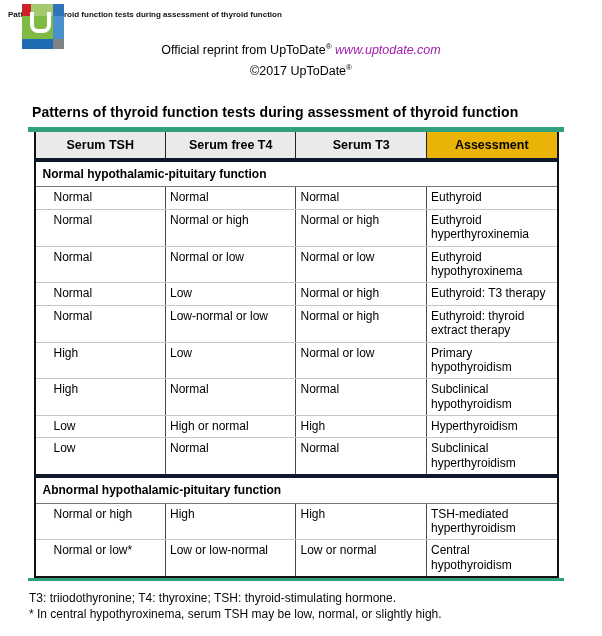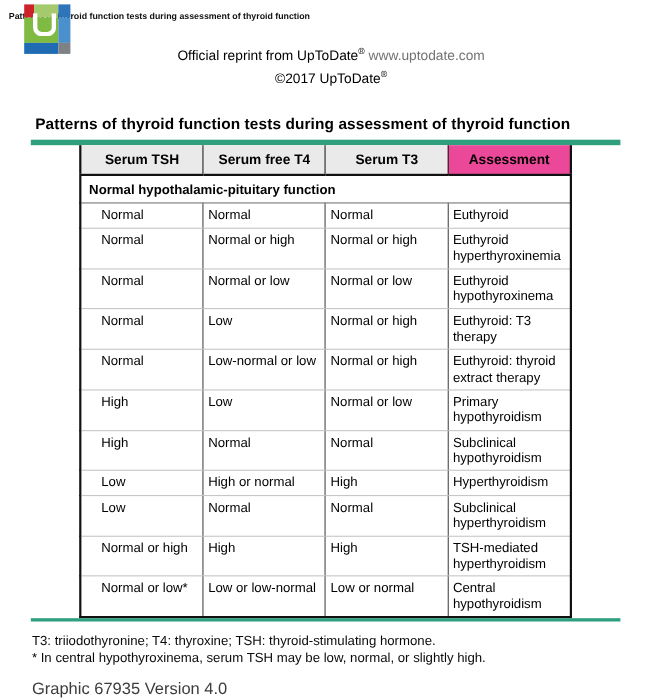--- a/index.html
+++ b/index.html
@@ -40,38 +40,38 @@
   .content { margin:14px 28px 0 28px; width:536px; }
   .doc-title {
     margin:0 0 7px 4px; font-size:14px; font-weight:bold;
     white-space:nowrap; letter-spacing:0.1px;
   }
   .teal-bar { width:536px; background:#2f9f7e; }
   .teal-bar.top { height:5px; }
   .teal-bar.bottom { height:3px; }
 
   table {
-    width:448px; margin:0 auto; border-collapse:collapse; table-layout:fixed;
+    width:525px; margin:0 auto; border-collapse:collapse; table-layout:fixed;
     font-size:12px; border:2px solid #111; border-top:none;
   }
   th {
     width:25%; background:#eaeaea; font-weight:bold; font-size:12.5px;
     text-align:center; padding:6px 4px;
     border-right:1px solid #222; border-bottom:2px solid #111;
   }
   th:last-child { border-right:none; }
   td {
     padding:3px 4px 4px 4px; vertical-align:top; line-height:1.2;
     border-right:1px solid #4a4a4a; border-bottom:1px solid #c6c6c6;
   }
   td:last-child { border-right:none; }
   tr.data-row td:first-child { padding-left:18px; }
   tr.section-row td {
     font-weight:bold; padding:5px 4px 5px 7px;
-    border-top:2px solid #0f172a; border-bottom:1px solid #777; border-right:none;
+    border-top:4px solid #0f172a; border-bottom:1px solid #777; border-right:none;
   }
   tr.data-row:last-child td { border-bottom:none; }
 
   .footnotes { margin:9px 0 0 1px; font-size:12px; line-height:1.35; color:#0a0a0a; }
   .graphic-version { margin:11px 0 0 1px; font-size:15px; color:#3c3c3c; }
 </style>
 </head>
 <body>
 
 <div class="print-header">Patterns of thyroid function tests during assessment of thyroid function</div>
@@ -83,38 +83,38 @@
     <div class="lg-blue-tr"></div>
     <div class="lg-green"></div>
     <div class="lg-blue-r"></div>
     <div class="lg-blue-b"></div>
     <div class="lg-gray"></div>
     <div class="lg-u"></div>
   </div>
   <div class="mast-text">
     <div class="reprint-line">
       <span>Official reprint from UpToDate</span><sup>®</sup>
-      <a class="site-link" style="color: #737373;">www.uptodate.com</a>
+      <a class="site-link" style="color: #a21caf; font-style: italic;">www.uptodate.com</a>
     </div>
     <div class="copyright-line">
       <span>©2017 UpToDate</span><sup>®</sup>
     </div>
   </div>
 </div>
 
 <div class="content">
   <h1 class="doc-title">Patterns of thyroid function tests during assessment of thyroid function</h1>
   <div class="teal-bar top" style="background: rgb(47, 159, 126);"></div>
   <table>
     <thead>
       <tr id="head-row">
           <th style="background: rgb(234, 234, 234);">Serum TSH</th>
           <th style="background: rgb(234, 234, 234); margin-top: 22px;">Serum free T4</th>
           <th style="background: rgb(234, 234, 234);">Serum T3</th>
-          <th style="background: #ec4899;">Assessment</th>
+          <th style="background: #eab308;">Assessment</th>
         </tr>
     </thead>
     <tbody id="table-body">
         <tr class="section-row">
           <td colspan="4">Normal hypothalamic-pituitary function</td>
         </tr>
         <tr class="data-row">
           <td>Normal</td>
           <td>Normal</td>
           <td>Normal</td>
@@ -161,20 +161,23 @@
           <td>High or normal</td>
           <td>High</td>
           <td>Hyperthyroidism</td>
         </tr>
         <tr class="data-row">
           <td>Low</td>
           <td>Normal</td>
           <td>Normal</td>
           <td>Subclinical hyperthyroidism</td>
         </tr>
+        <tr class="section-row">
+          <td colspan="4">Abnormal hypothalamic-pituitary function</td>
+        </tr>
         <tr class="data-row">
           <td>Normal or high</td>
           <td>High</td>
           <td>High</td>
           <td>TSH-mediated hyperthyroidism</td>
         </tr>
         <tr class="data-row">
           <td>Normal or low*</td>
           <td>Low or low-normal</td>
           <td>Low or normal</td>

